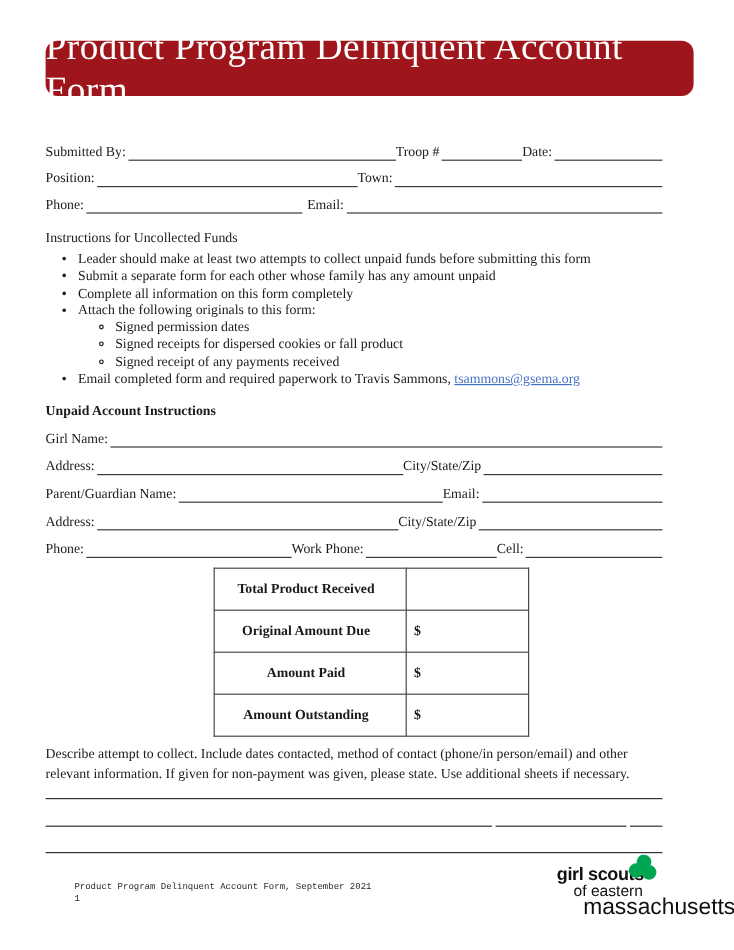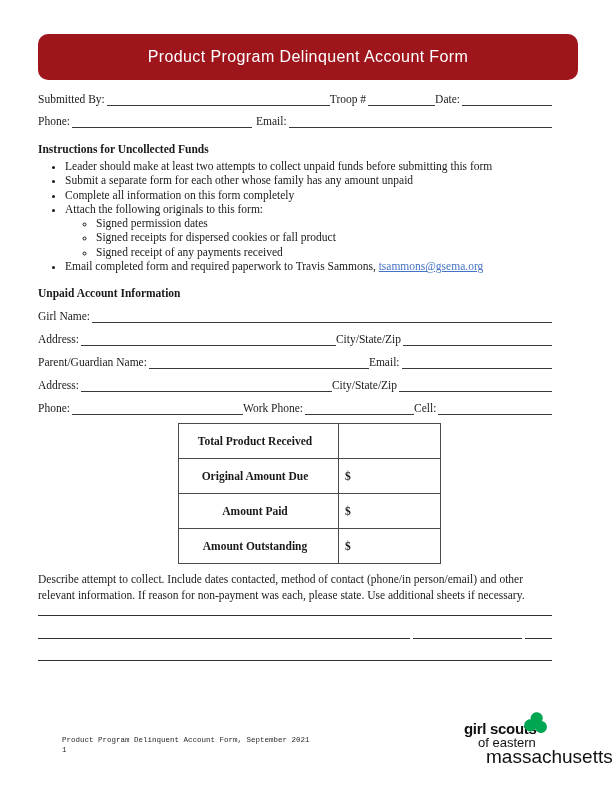--- a/index.html
+++ b/index.html
@@ -14,43 +14,43 @@
 
   
   .banner {
     position:absolute; left:38px; top:34px;
     width:540px; height:46px;
     background:#9E151B;
     border-radius:10px;
     display:flex; align-items:center; justify-content:center;
   }
   .banner-title {
-    color:#ffffff; font-size:16px; letter-spacing:0.4px;
-    font-family:Liberation Sans, sans-serif;
+    color:#ffffff; font-size:31px; letter-spacing:0.4px;
+    font-family:Liberation Serif, serif;
   }
 
   
   .content {
-    position:absolute; left:38px; top:84px; width:514px;
+    position:absolute; left:38px; top:112px; width:514px;
     font-size:11.5px; line-height:14px;
   }
 
   
   .frow { display:flex; align-items:flex-end; height:22px; }
   .frow2 { display:flex; align-items:flex-end; height:23px; }
   .lbl { white-space:nowrap; padding-right:2px; }
   .fill { border-bottom:1px solid #3a3a3a; height:15px; }
   .grow { flex:1 1 auto; }
   .w223 { width:223px; } .w67 { width:67px; }
   .w217 { width:217px; } .w180 { width:180px; }
   .w255 { width:255px; } .w220 { width:220px; }
   .w251 { width:251px; } .w171 { width:171px; } .w109 { width:109px; }
 
   
-  .sec-heading { font-weight:bold; font-size:11.5px; margin-top:14px; }
+  .sec-heading { font-weight:normal; font-size:11.5px; margin-top:14px; }
   .sec-heading2 { font-weight:bold; font-size:11.5px; margin-top:13px; }
 
   
   ul.bullets { margin:3px 0 0 0; padding-left:27px; list-style:disc outside; }
   ul.bullets > li { line-height:14.3px; }
   ul.subbullets { margin:0; padding-left:31px; list-style:circle outside; }
   ul.subbullets > li { line-height:14.3px; }
   .email-link { color:#4472C4; text-decoration:underline; cursor:pointer;font-family:Liberation Serif, serif; }
 
   
@@ -98,20 +98,26 @@
   </div>
 
   <div class="content">
 
     <div class="frow">
       <span class="lbl">Submitted By:</span>
       <span class="fill w223"></span>
       <span class="lbl">Troop #</span>
       <span class="fill w67"></span>
       <span class="lbl">Date: </span>
+      <span class="fill grow"></span>
+    </div>
+    <div class="frow">
+      <span class="lbl">Position:</span>
+      <span class="fill w217"></span>
+      <span class="lbl">Town:</span>
       <span class="fill grow"></span>
     </div>
     <div class="frow">
       <span class="lbl">Phone:</span>
       <span class="fill w180"></span>
       <span class="lbl" style="padding-left:4px;">Email:</span>
       <span class="fill grow"></span>
     </div>
 
     <div class="sec-heading">Instructions for Uncollected Funds</div>
@@ -122,21 +128,21 @@
       <li><span>Attach the following originals to this form:</span>
         <ul class="subbullets">
           <li>Signed permission dates</li>
           <li>Signed receipts for dispersed cookies or fall product</li>
           <li>Signed receipt of any payments received</li>
         </ul>
       </li>
       <li><span>Email completed form and required paperwork to Travis Sammons, </span><a class="email-link">tsammons@gsema.org</a></li>
     </ul>
 
-    <div class="sec-heading2">Unpaid Account Information</div>
+    <div class="sec-heading2">Unpaid Account Instructions</div>
 
     <div class="frow2">
       <span class="lbl">Girl Name: </span>
       <span class="fill grow"></span>
     </div>
     <div class="frow2">
       <span class="lbl">Address:</span>
       <span class="fill w255"></span>
       <span class="lbl">City/State/Zip</span>
       <span class="fill grow"></span>
@@ -176,21 +182,21 @@
         <td class="t-label">Amount Paid</td>
         <td class="t-value">$</td>
       </tr>
       <tr>
         <td class="t-label">Amount Outstanding</td>
         <td class="t-value">$</td>
       </tr>
     </tbody>
       </table>
 
-    <div class="describe">Describe attempt to collect. Include dates contacted, method of contact (phone/in person/email) and other relevant information.  If reason for non-payment was each, please state.  Use additional sheets if necessary.</div>
+    <div class="describe">Describe attempt to collect. Include dates contacted, method of contact (phone/in person/email) and other relevant information.  If given for non-payment was given, please state.  Use additional sheets if necessary.</div>
     <div class="wline wl-1"></div>
     <div class="wl-2">
       <span class="seg seg-a"></span>
       <span class="seg seg-b"></span>
       <span class="seg seg-c"></span>
     </div>
     <div class="wline wl-3"></div>
   </div>
 
   <div class="footer-left">

